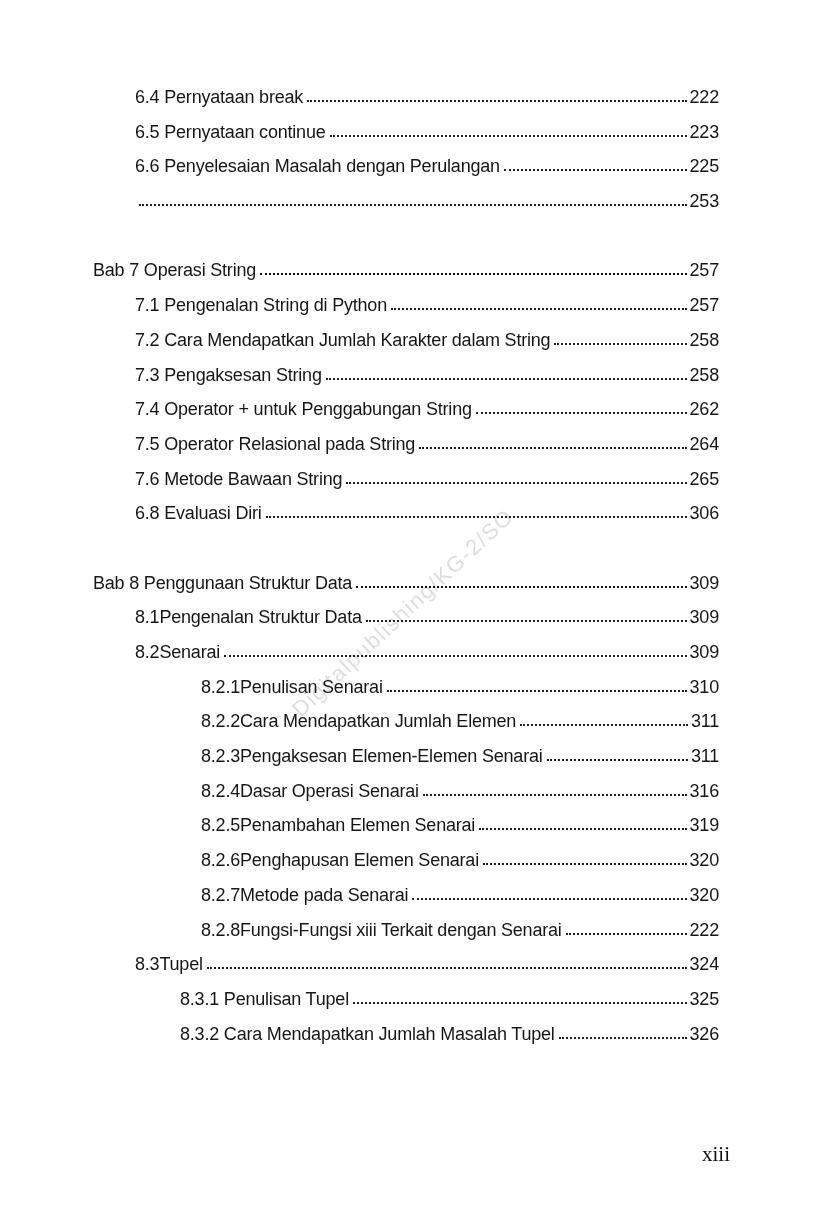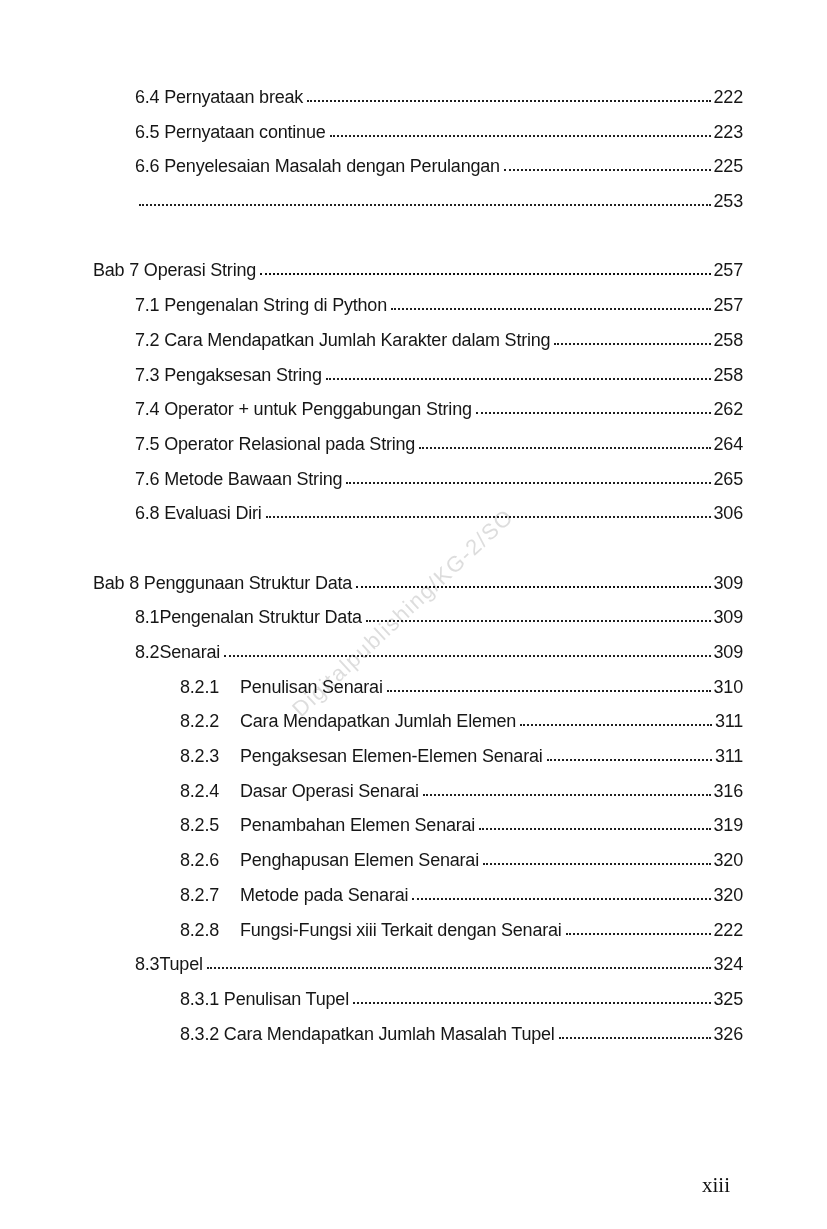--- a/index.html
+++ b/index.html
@@ -18,55 +18,54 @@
     transform-origin:0 50%;
     font-size:22px;
     letter-spacing:1.5px;
     color:#bcbcbc;
     opacity:0.5;
     z-index:0;
     white-space:nowrap;
   }
   .toc {
     position:absolute;
-    left:93px; right:84px; top:80px;
+    left:93px; right:108px; top:80px;
     font-size:18px;
     letter-spacing:-0.2px;
     z-index:1;
   }
   .row {
     display:flex;
     align-items:baseline;
     height:34.7px;
     line-height:34.7px;
     white-space:nowrap;
   }
   .row.gap { margin-top:34.7px; }
   .row.chapter { font-weight:400; }
   .row.sub { padding-left:42px; }
-  .row.subsub, .row.subsub-tab { padding-left:87px; }
+  .row.subsub, .row.subsub-tab { padding-left:87px;text-align:right; }
   .num { display:inline-block; width:60px; flex:0 0 auto; }
   .label { flex:0 0 auto; }
   .leader {
     flex:1 1 auto;
     min-width:18px;
     border-bottom:2px dotted #1f1f1f;
     margin:0 3px 0 4px;
     transform:translateY(-1px);
   }
   .chapter .leader { border-bottom:2.5px dotted #111; }
   .pagenum { flex:0 0 auto; }
   .folio {
     position:absolute;
     right:97px; top:1142px;
     font-family:"Liberation Serif", serif;
     font-size:21px;
     color:#111;
     z-index:1;
-    margin-top:31px;
   }
 </style>
 </head>
 <body>
 
 <div class="page">
   <div class="watermark">Digitalpublishing/KG-2/SO</div>
   <div class="toc" id="toc-list">
       <div class="row sub">
         <span class="label">6.4 Pernyataan break</span>

